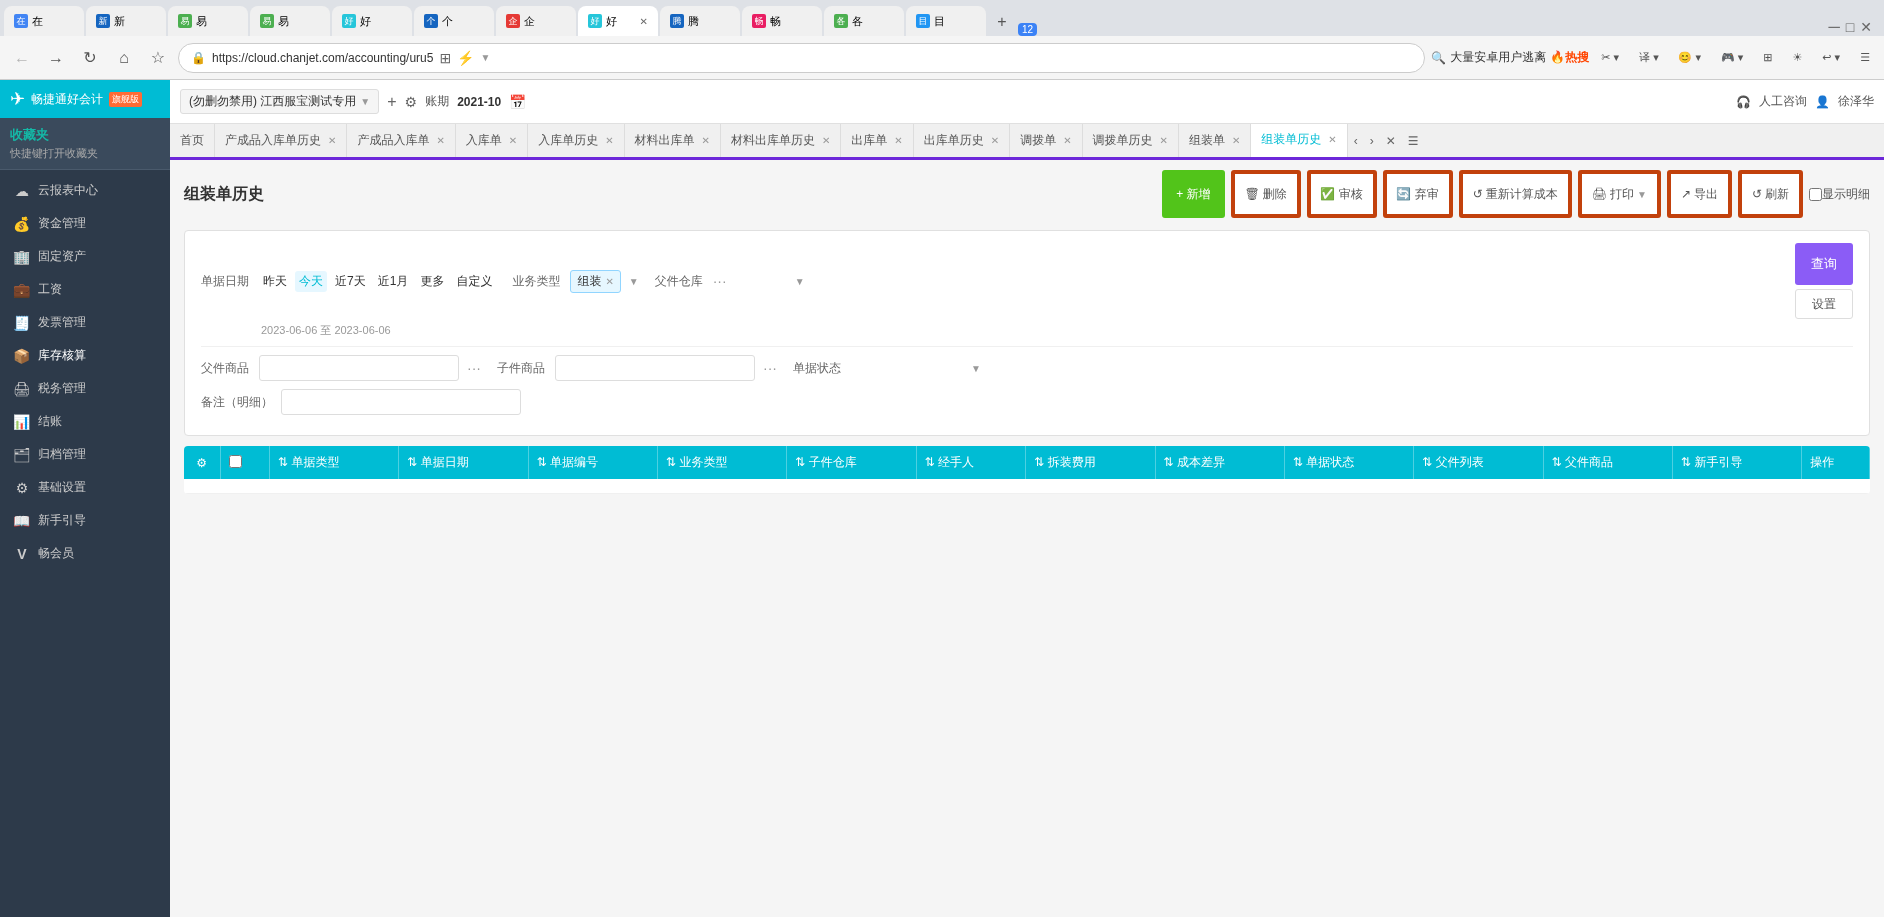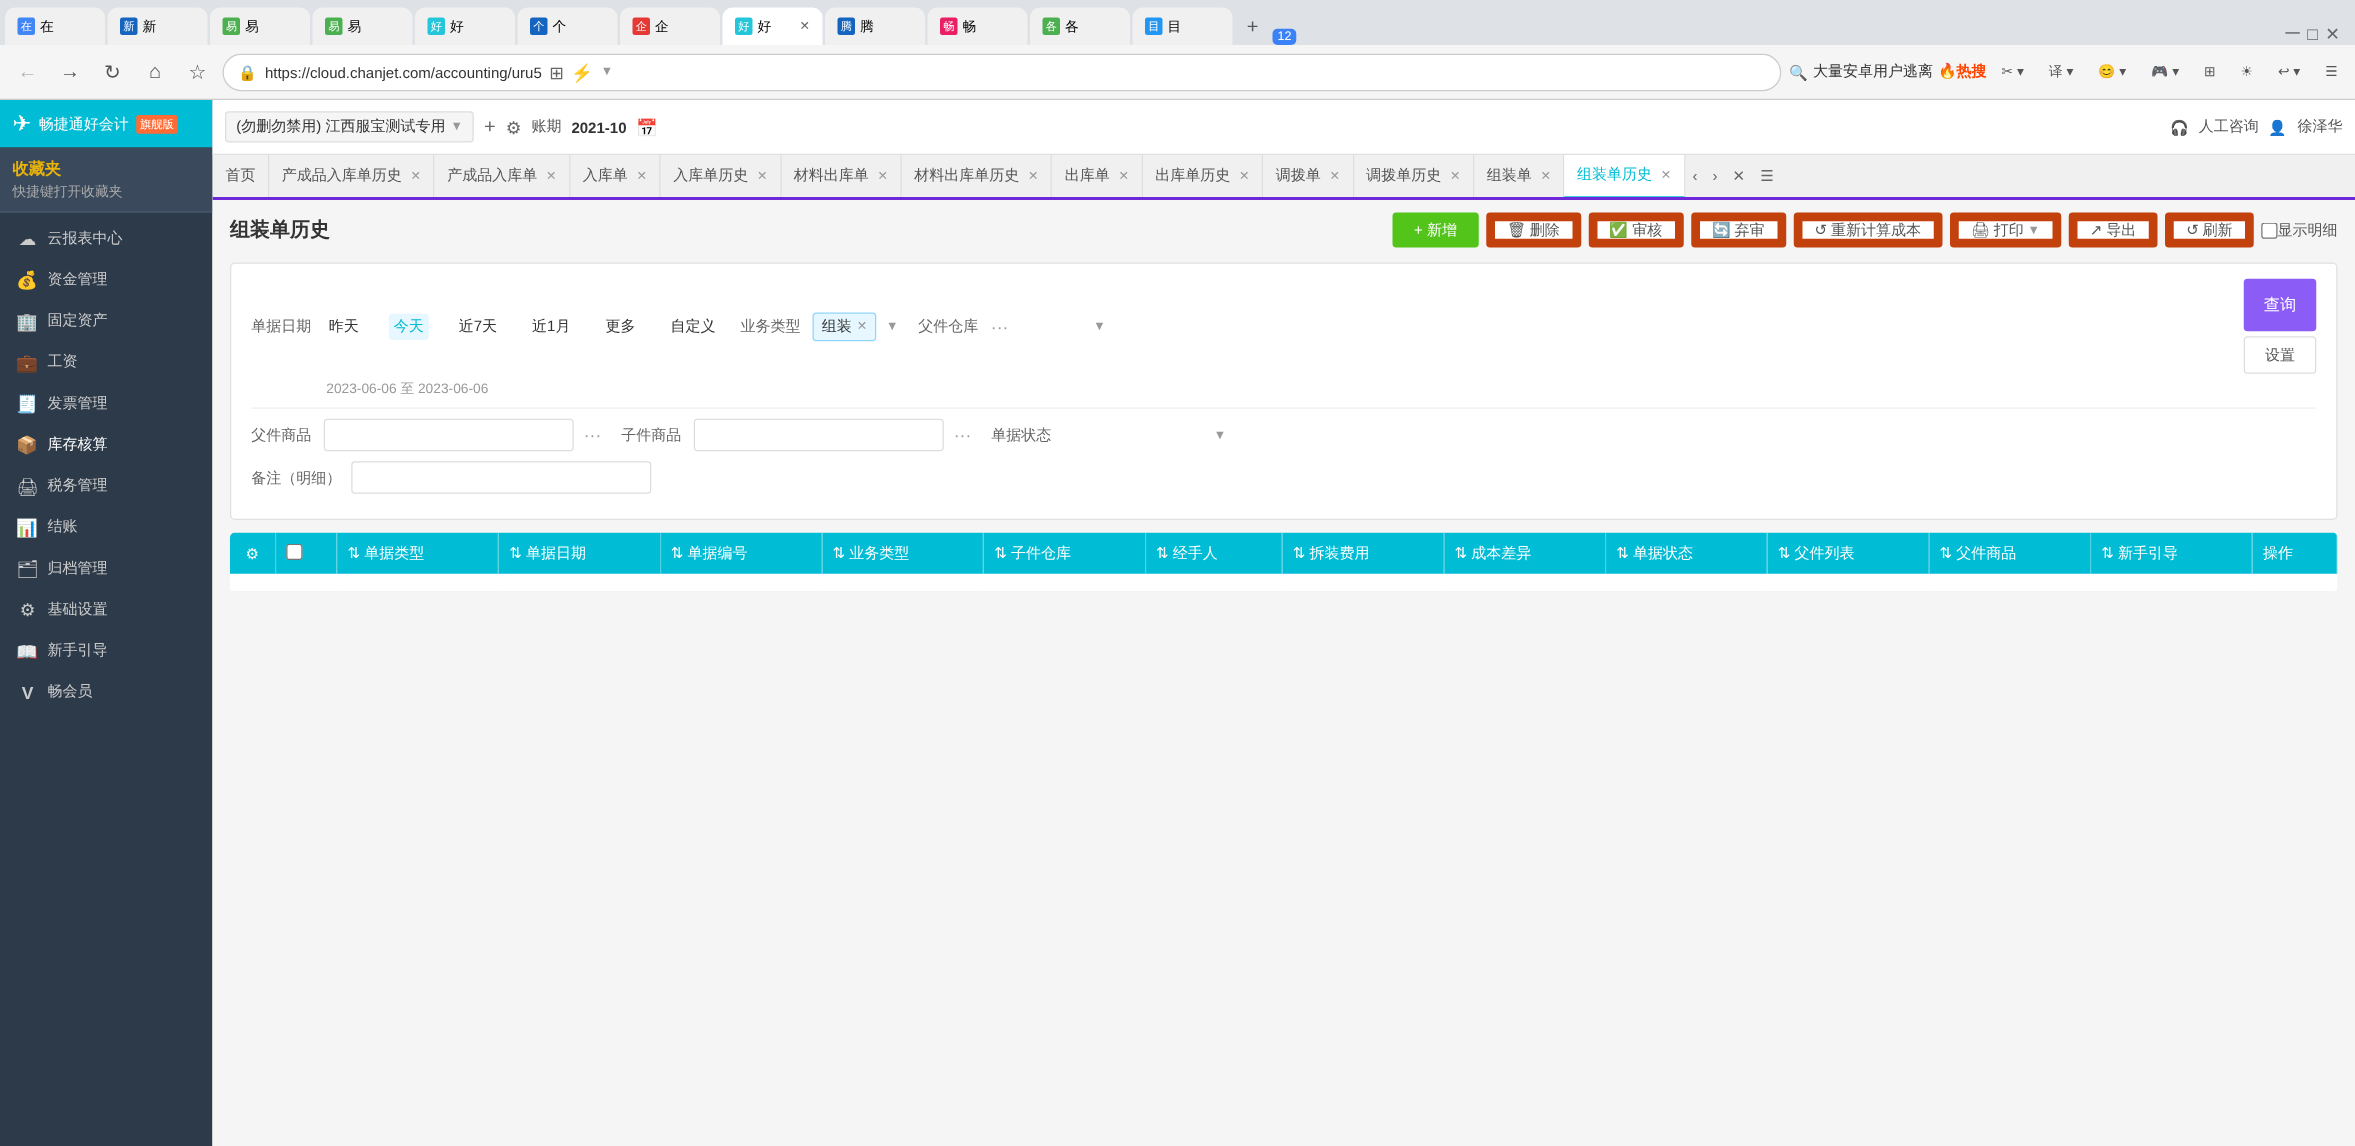--- a/index.html
+++ b/index.html
@@ -53,31 +53,31 @@
     .page-tab.active { background: #fff; color: #00bcd4; border-bottom: 2px solid #00bcd4; }
     .page-tab .tab-x { font-size: 10px; color: #999; margin-left: 3px; }
     .tab-nav-btn { padding: 0 6px; height: 36px; display: flex; align-items: center; cursor: pointer; color: #666; flex-shrink: 0; }
 
     
     .page-content { flex: 1; padding: 10px 14px; overflow-y: auto; background: #f5f5f5; }
 
     .page-header { display: flex; align-items: center; justify-content: space-between; margin-bottom: 12px; }
     .page-title { font-size: 16px; font-weight: bold; color: #333; }
     .page-actions { display: flex; align-items: center; gap: 6px; }
-    .action-btn { display: flex; align-items: center; gap: 3px; padding: 0 10px; border: 7px solid #c2410c; border-radius: 3px; background: #fff; font-size: 12px; color: #555; cursor: pointer; height: 28px; }
+    .action-btn { display: flex; align-items: center; gap: 3px; padding: 20px 10px; border: 4px solid #c2410c; border-radius: 3px; background: #fff; font-size: 12px; color: #555; cursor: pointer; height: 28px; }
     .action-btn.primary { background: #52c41a; border-color: #52c41a; color: #fff; }
     .show-detail { display: flex; align-items: center; gap: 0; font-size: 12px; color: #555; }
     .show-detail input[type=checkbox] { margin: 0; }
 
     
     .filter-area { background: #fff; border: 1px solid #e0e0e0; border-radius: 4px; padding: 12px 16px; margin-bottom: 10px; }
     .filter-row { display: flex; align-items: center; gap: 16px; margin-bottom: 8px; flex-wrap: wrap; }
     .filter-group { display: flex; align-items: center; gap: 8px; }
     .filter-label { font-size: 12px; color: #666; min-width: 50px; }
-    .filter-date-shortcuts { display: flex; align-items: center; gap: 20px; }
+    .filter-date-shortcuts { display: flex; align-items: center; gap: 4px; }
     .date-shortcut { font-size: 12px; color: #333; cursor: pointer; padding: 2px 4px; }
     .date-shortcut.active { color: #00bcd4; background: #e6f7ff; border-radius: 3px; }
     .filter-input { height: 26px; border: 1px solid #ddd; border-radius: 3px; padding: 0 6px; font-size: 12px; min-width: 120px; }
     .tag-filter { display: flex; align-items: center; gap: 4px; background: #e6f7ff; border: 1px solid #91d5ff; border-radius: 3px; padding: 2px 6px; font-size: 12px; color: #333; }
     .tag-filter .remove { cursor: pointer; color: #999; font-size: 10px; }
     .collapse-btn { display: flex; align-items: center; justify-content: center; gap: 4px; font-size: 12px; color: #666; cursor: pointer; padding: 4px; }
     .filter-divider { border: none; border-top: 1px solid #f0f0f0; margin: 8px 0; }
     .ellipsis-btn { color: #999; cursor: pointer; font-size: 14px; }
 
     
@@ -196,21 +196,21 @@
 
 <div class="app-container">
 
   <div class="sidebar">
     <div class="sidebar-logo">
       <span style="font-size:18px; color:#fff;">✈</span>
       <span>畅捷通好会计</span>
       <span class="sidebar-logo-badge">旗舰版</span>
     </div>
     <div class="sidebar-company">
-      <div style="font-size:13px; color:#eab308; font-weight:bold;">收藏夹</div>
+      <div style="font-size:13px; color:#14b8a6; font-weight:bold;">收藏夹</div>
       <div style="font-size:11px; color:#aaa; margin-top:2px;">快捷键打开收藏夹</div>
     </div>
     <div class="sidebar-nav">
       <div class="sidebar-item">
         <span class="sidebar-item-icon">☁</span>
         <span>云报表中心</span>
       </div>
       <div class="sidebar-item">
         <span class="sidebar-item-icon">💰</span>
         <span>资金管理</span>

